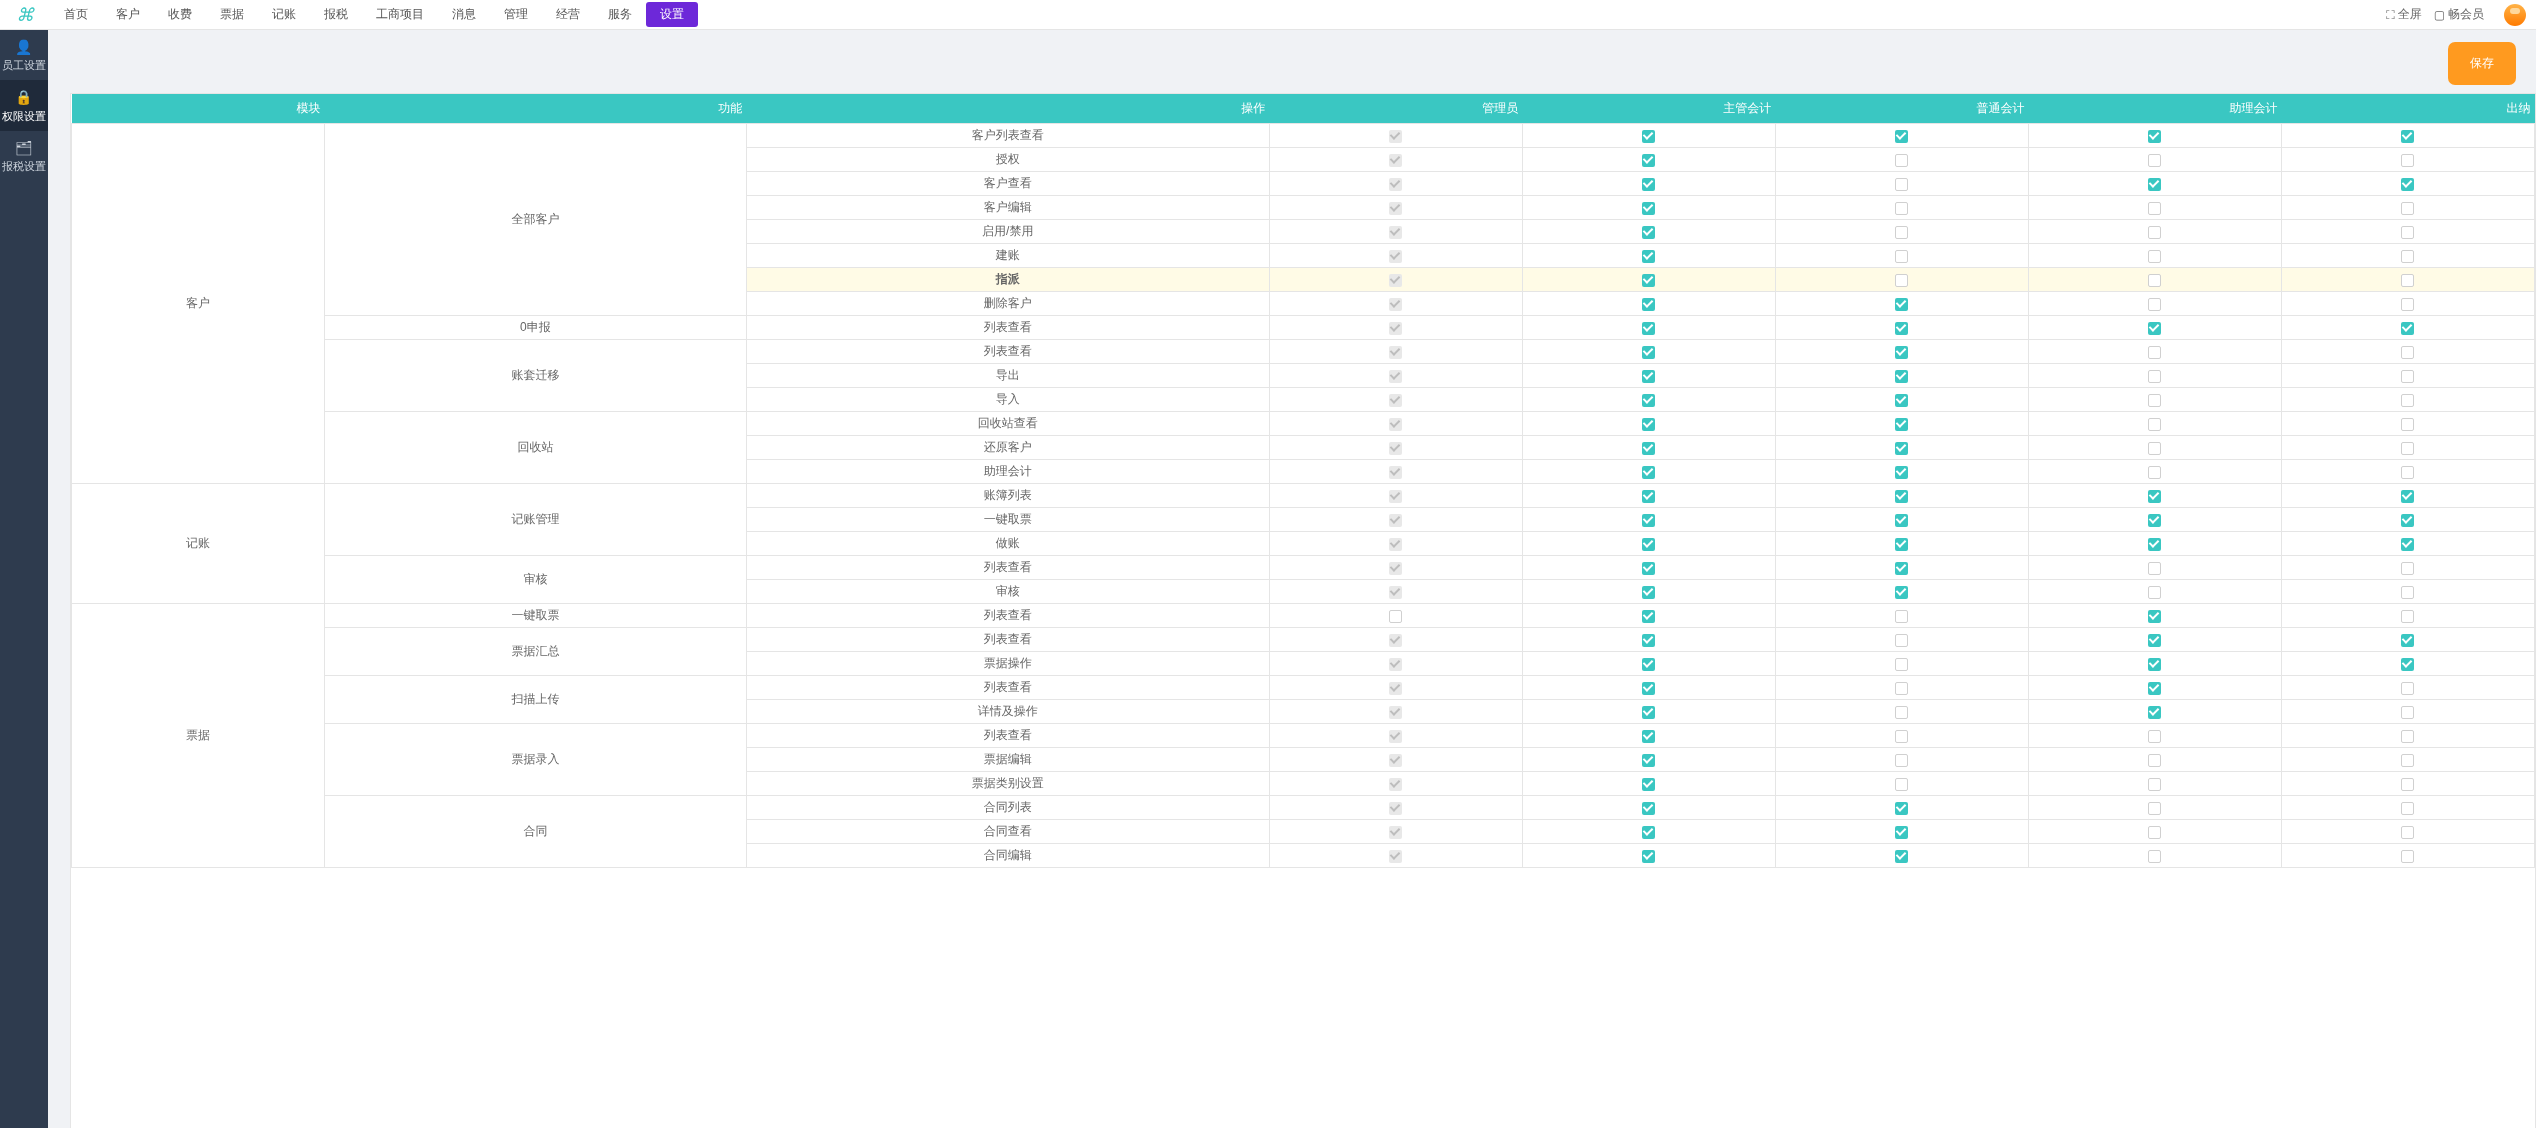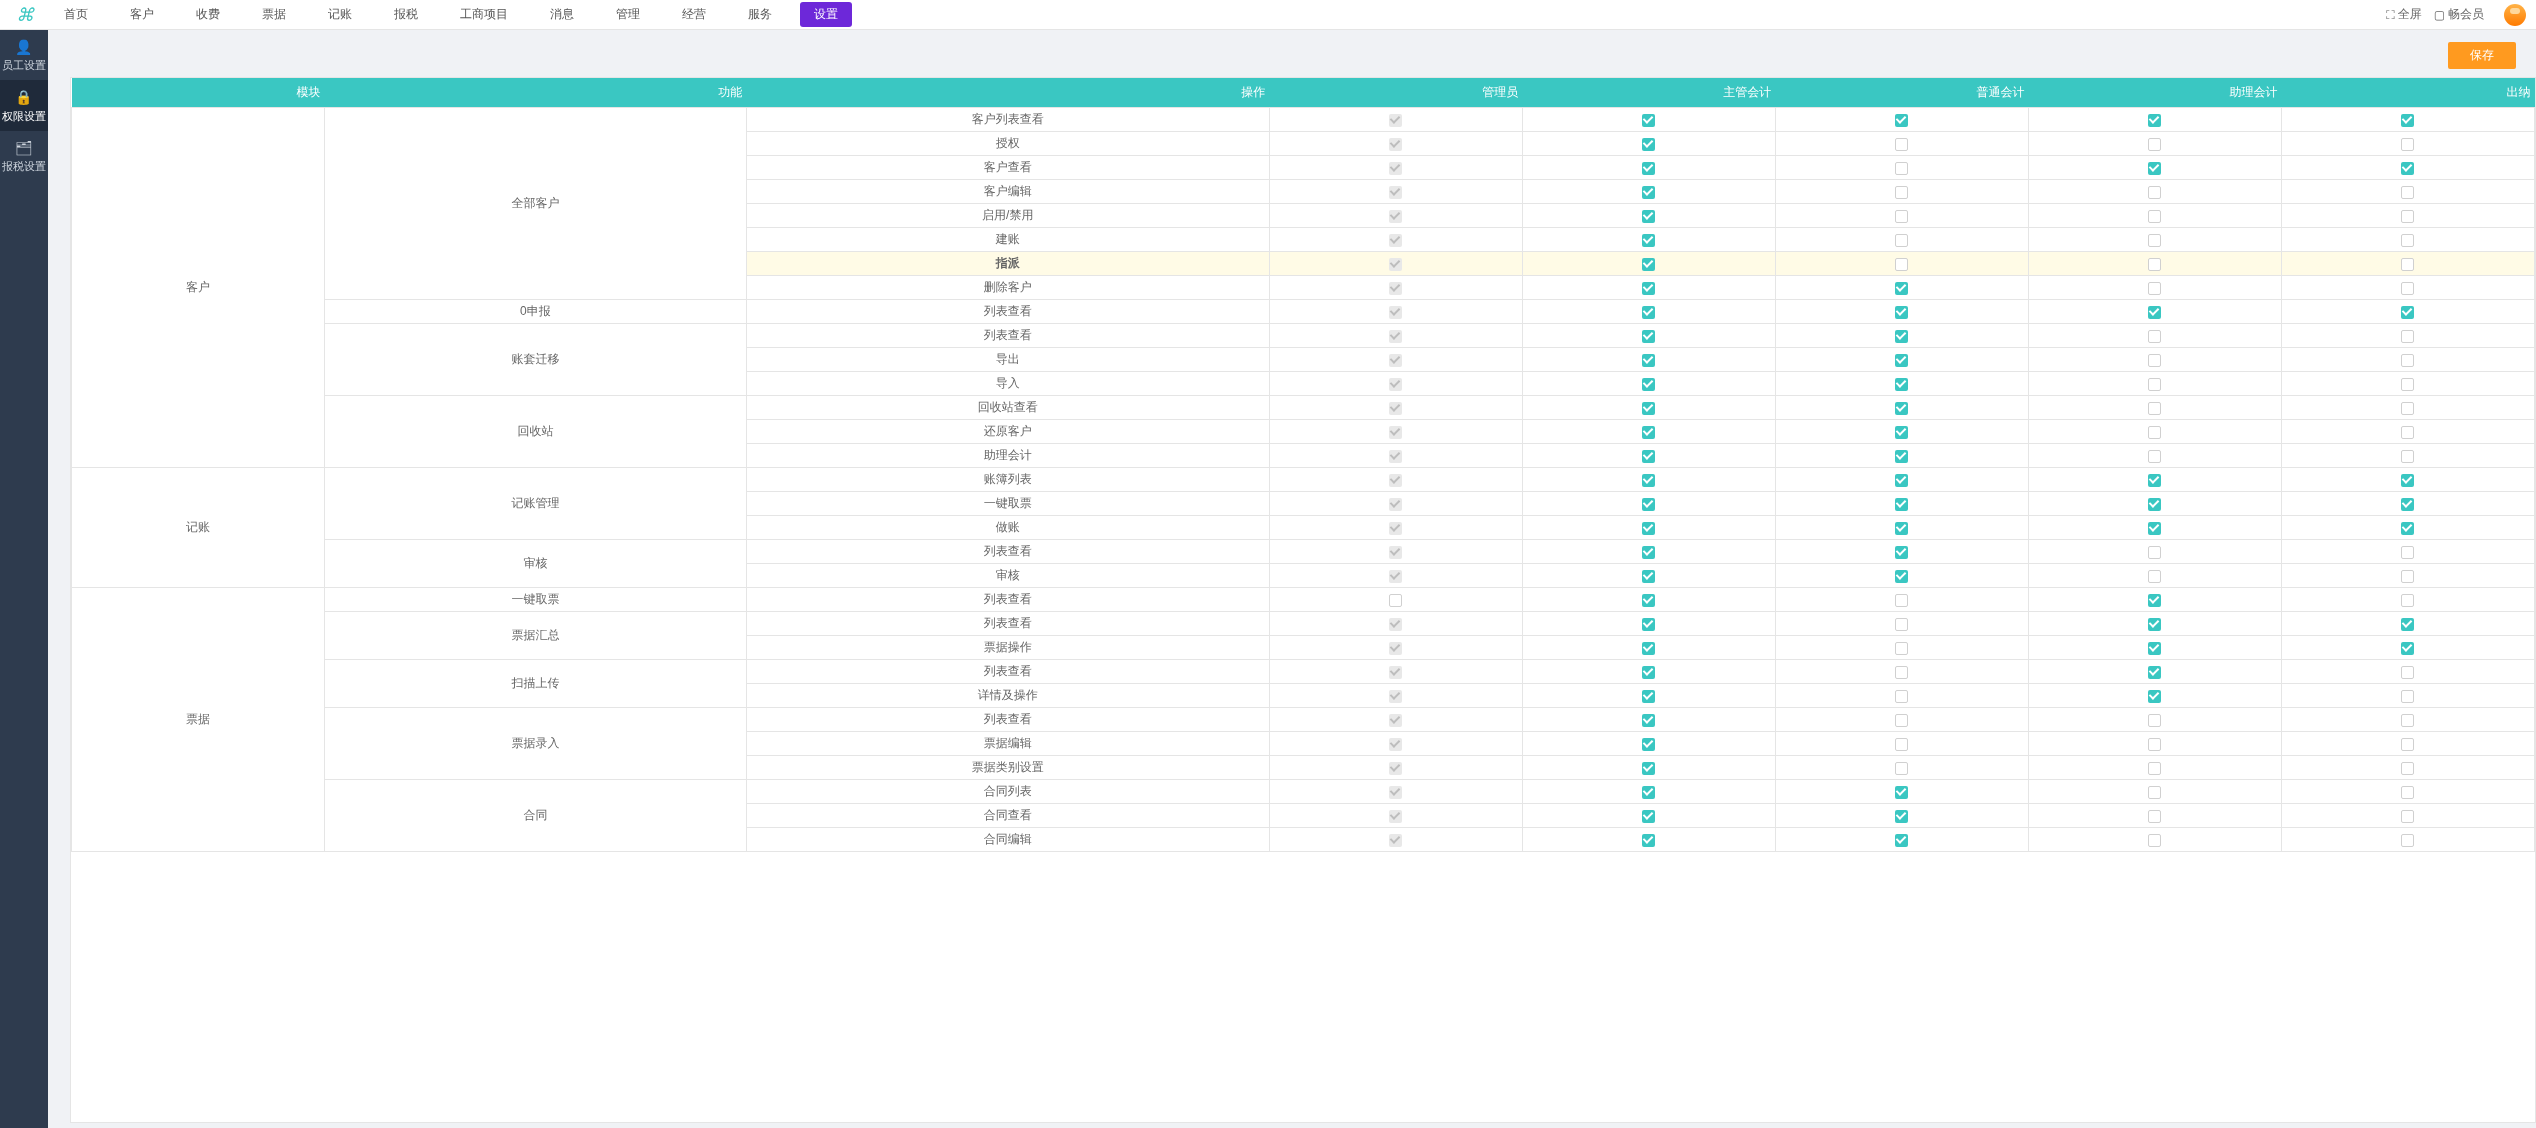--- a/index.html
+++ b/index.html
@@ -1,36 +1,36 @@
 <!DOCTYPE html>
 <html><head>
 <meta charset="utf-8">
 <style>
 * { box-sizing: border-box; margin: 0; padding: 0; }
 body { font-family: "Microsoft YaHei", Arial, sans-serif; font-size: 12px; color: #666; background: #fff; overflow: hidden; }
 
 .top-nav { height: 30px; background: #fff; border-bottom: 1px solid #e5e5e5; display: flex; align-items: center; padding: 0 10px; }
 .logo { width: 30px; height: 30px; display: flex; align-items: center; justify-content: center; color: #3ac7c2; font-size: 18px; font-style: italic; }
-.nav-items { display: flex; gap: 14px; margin-left: 10px; }
+.nav-items { display: flex; gap: 0; margin-left: 10px; }
 .nav-item { padding: 4px 14px; cursor: pointer; color: #555; border-radius: 3px; }
 .nav-item.active { background: #6d28d9; color: #fff; }
 .top-right { margin-left: auto; display: flex; align-items: center; gap: 12px; color: #666; }
 .top-right-item { display: flex; align-items: center; gap: 3px; cursor: pointer; }
 .avatar { width: 22px; height: 22px; border-radius: 50%; background: linear-gradient(#ffb347,#ff7b00); margin-left: 8px; position: relative; }
 .avatar::after { content: ""; position: absolute; width: 10px; height: 6px; background: #ffd89b; top: 4px; left: 6px; border-radius: 3px; }
 
 .layout { display: flex; height: calc(100vh - 30px); }
 .sidebar { width: 48px; background: #2e3b4e; display: flex; flex-direction: column; }
 .side-item { padding: 8px 2px; text-align: center; color: #cfd6df; cursor: pointer; font-size: 11px; line-height: 1.3; }
 .side-item .icon { display: block; font-size: 14px; margin-bottom: 2px; }
 .side-item.active { background: #1f2a3a; color: #fff; }
 
 .main { flex: 1; background: #f0f2f5; padding: 12px 0 0 0; position: relative; overflow: hidden; }
 .toolbar { display: flex; justify-content: flex-end; padding: 0 20px 8px 20px; }
-.save-btn { background: #ff9a1f; color: #fff; border: none; padding: 5px 22px; border-radius: 2px; cursor: pointer; font-size: 12px; }
+.save-btn { background: #ff9a1f; color: #fff; border: none; padding: 13px 22px; border-radius: 7px; cursor: pointer; font-size: 12px; }
 
 .table-wrap { background: #fff; margin: 0 0 0 22px; height: calc(100% - 40px); overflow-y: auto; overflow-x: hidden; border: 1px solid #e5e5e5; }
 table { border-collapse: collapse; width: 100%; table-layout: fixed; }
 thead th { background: #3ac7c2; color: #fff; font-weight: normal; padding: 6px 4px; font-size: 12px; text-align: right; border: none; }
 tbody td { border: 1px solid #e5e5e5; padding: 3px 4px; text-align: center; font-size: 12px; color: #666; height: 20px; }
 tbody tr.highlight td { background: #fffbe6; font-weight: bold; }
 .col-mod { width: 150px; }
 .col-func { width: 250px; }
 .col-op { width: 310px; }
 .col-role { width: 150px; }

